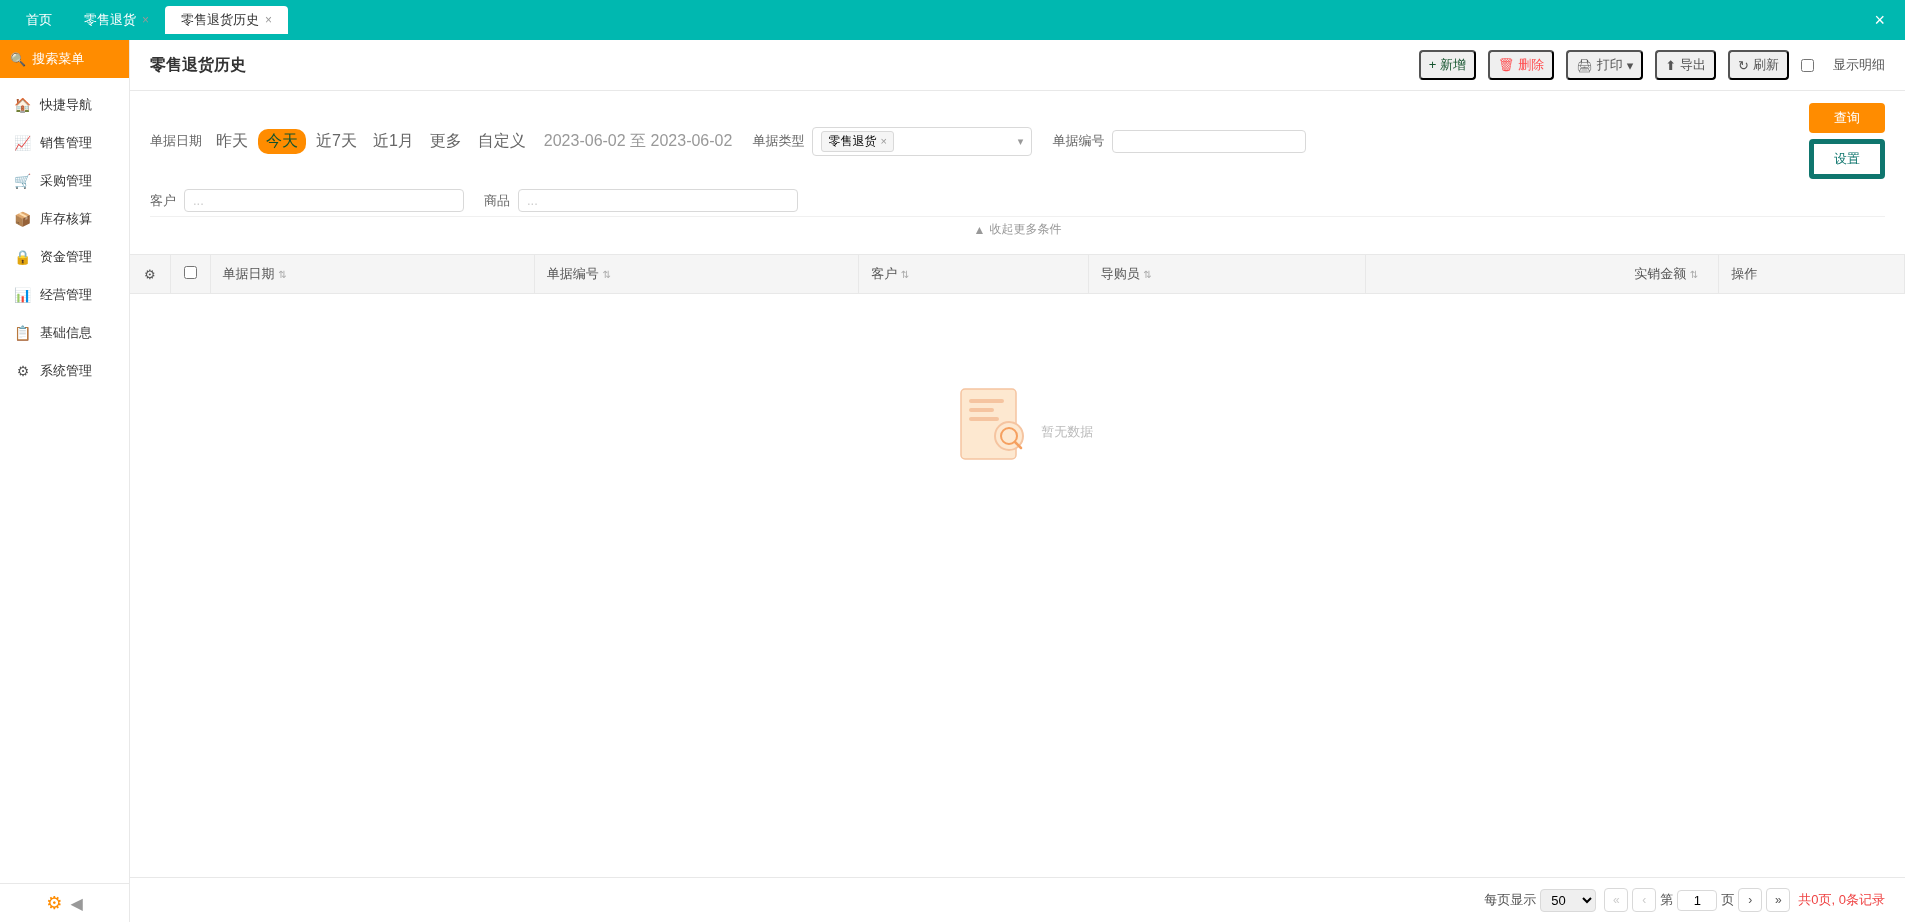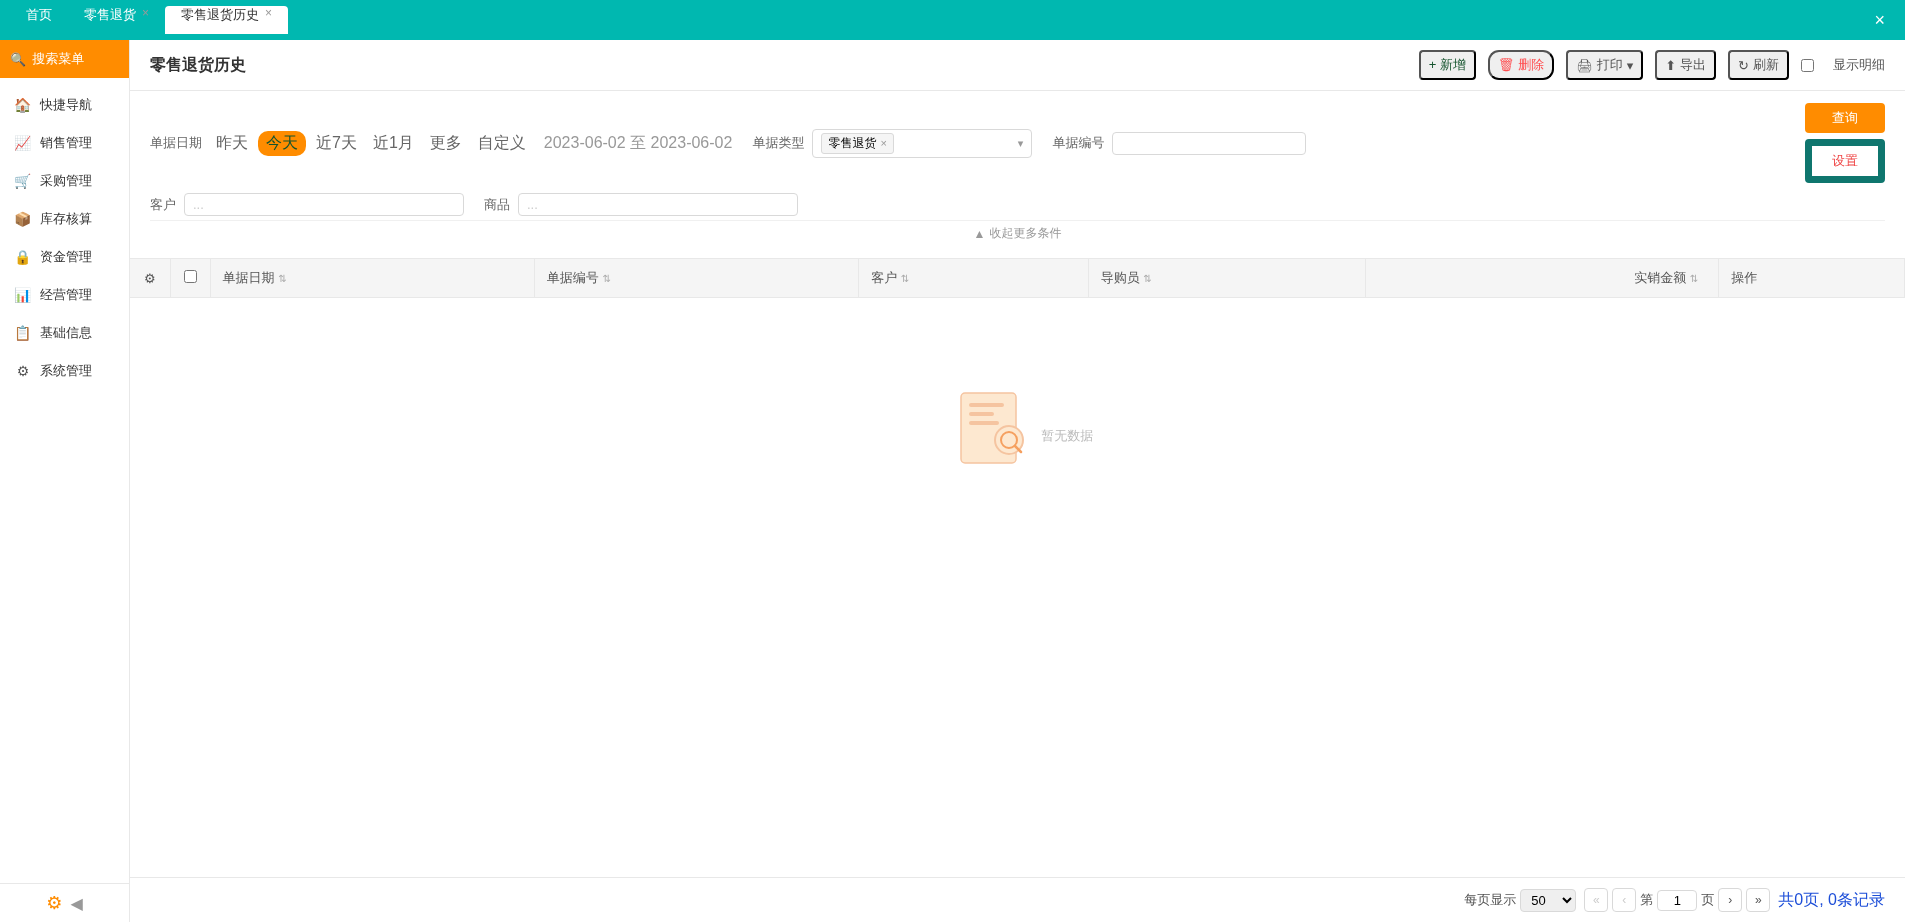--- a/index.html
+++ b/index.html
@@ -15,20 +15,21 @@
       flex-shrink: 0;
     }
     .top-bar-tabs {
       display: flex;
       align-items: center;
       flex: 1;
     }
     .tab-item {
       height: 28px;
       display: flex;
+      align-items: center;
       padding: 0 16px;
       color: #fff;
       cursor: pointer;
       font-size: 13px;
       position: relative;
     }
     .tab-item.active {
       background: #fff;
       color: #333;
       border-radius: 4px 4px 0 0;
@@ -133,21 +134,21 @@
       display: flex;
       align-items: center;
       gap: 4px;
       cursor: pointer;
       color: #555;
       font-size: 13px;
       padding: 4px 8px;
       border-radius: 4px;
     }
     .toolbar-btn-new { color: #14532d; }
-    .toolbar-btn-del { color: #ff4d4f; border-radius: 11px; }
+    .toolbar-btn-del { color: #ff4d4f; }
     .toolbar-btn-print { color: #555; }
     .toolbar-btn-export { color: #555; }
     .toolbar-btn-refresh { color: #555; }
     .show-detail-checkbox {
       display: flex;
       align-items: center;
       gap: 19px;
       cursor: pointer;
       color: #555;
       font-size: 13px;
@@ -264,22 +265,22 @@
       background: #ff8c00;
       color: #fff;
       border: none;
       border-radius: 4px;
       padding: 6px 20px;
       font-size: 13px;
       cursor: pointer;
     }
     .settings-btn {
       background: #fff;
-      color: #ef4444;
-      border: 7px solid #0f766e;
+      color: #0f766e;
+      border: 5px solid #0f766e;
       border-radius: 4px;
       padding: 6px 20px;
       font-size: 13px;
       cursor: pointer;
     }
 
     
     .table-area {
       flex: 1;
       overflow: auto;
@@ -369,21 +370,21 @@
     }
     .page-btn.disabled { color: #ccc; cursor: default; }
     .page-input {
       width: 40px;
       border: 1px solid #d9d9d9;
       border-radius: 4px;
       padding: 2px 4px;
       font-size: 13px;
       text-align: center;
     }
-    .page-info { color: #1d4ed8; font-size: 16px; }
+    .page-info { color: #ef4444; font-size: 13px; }
   </style>
 </head>
 <body>
 
 <div class="top-bar">
   <div class="top-bar-tabs">
     <div class="tab-item">
       <span>首页</span>
     </div>
     <div class="tab-item">

